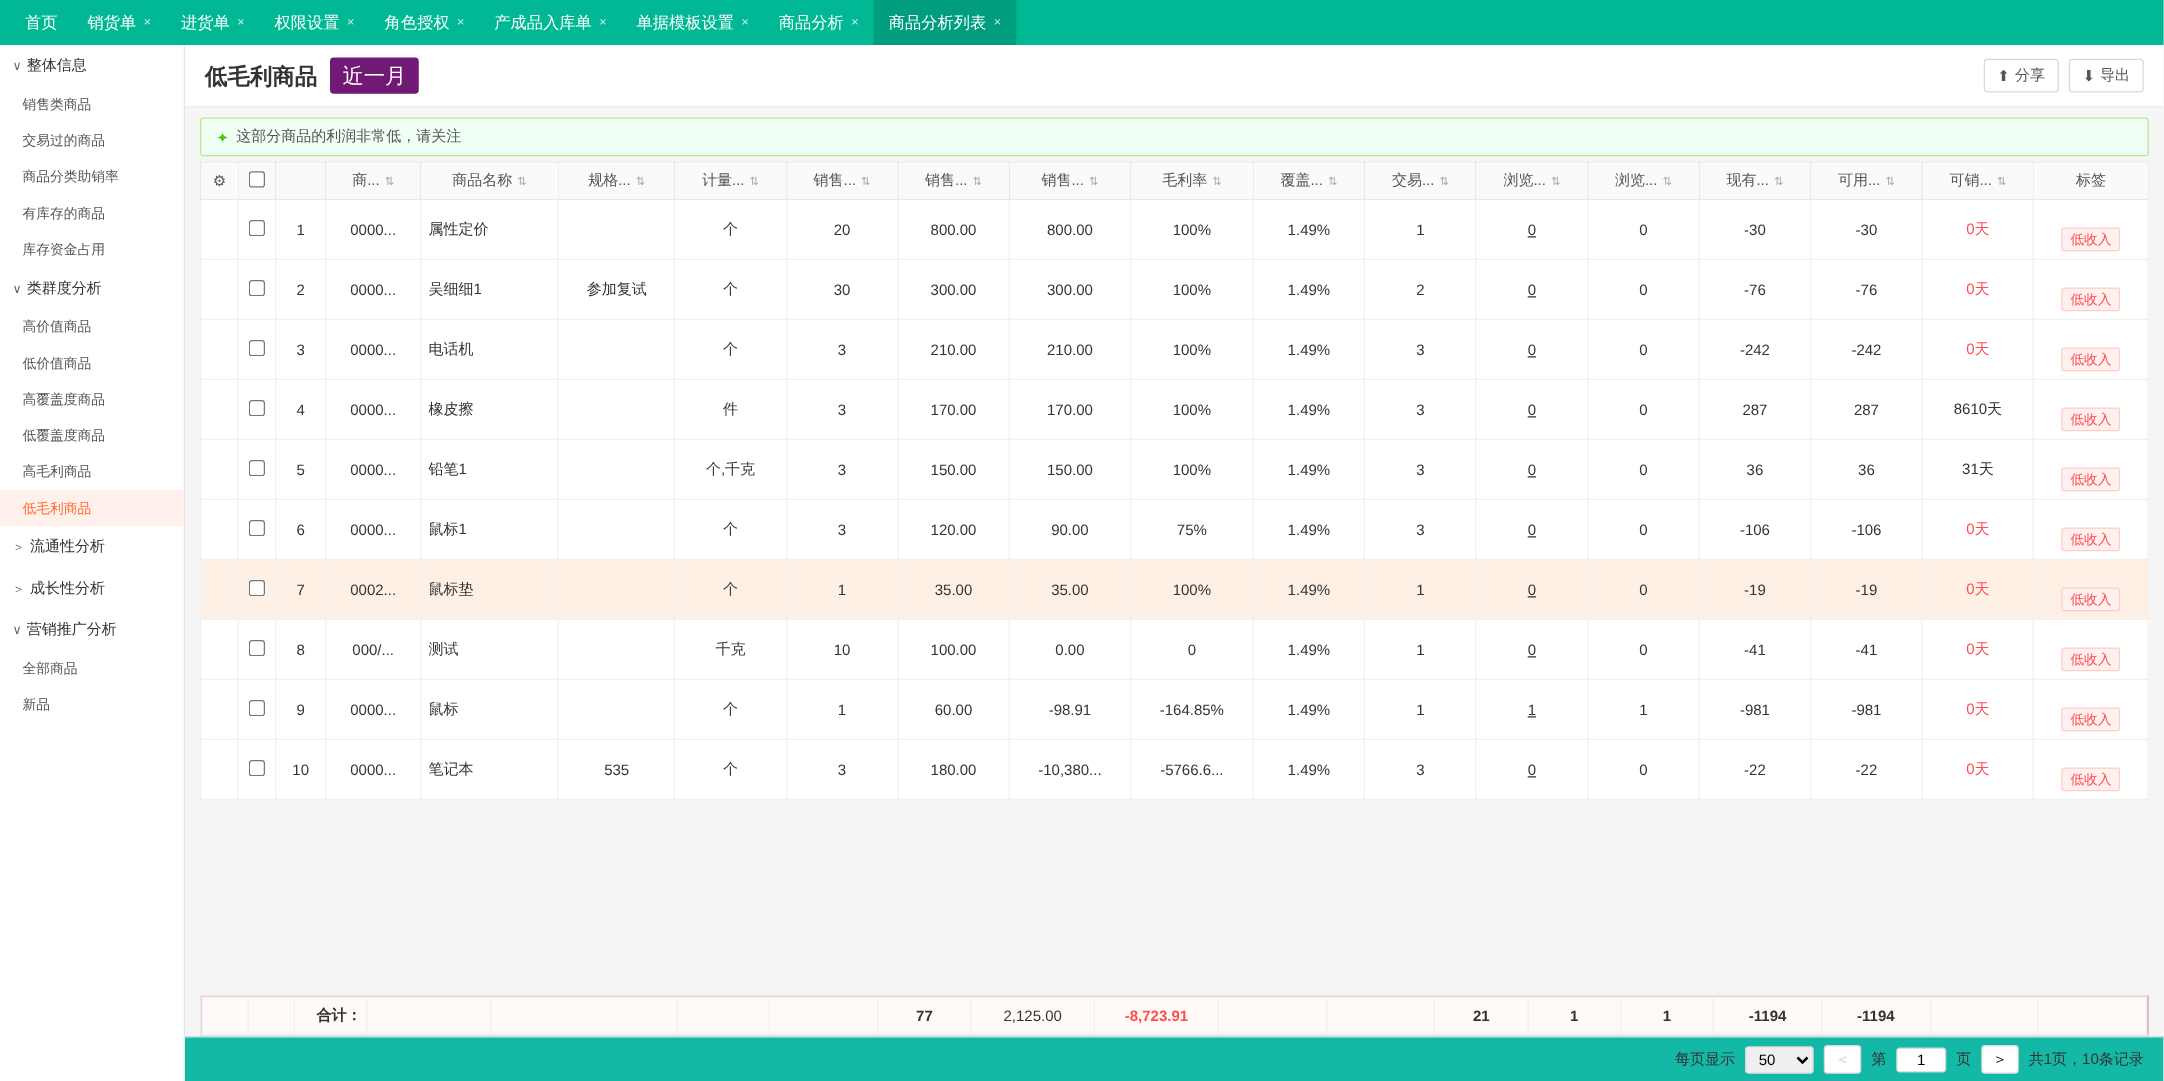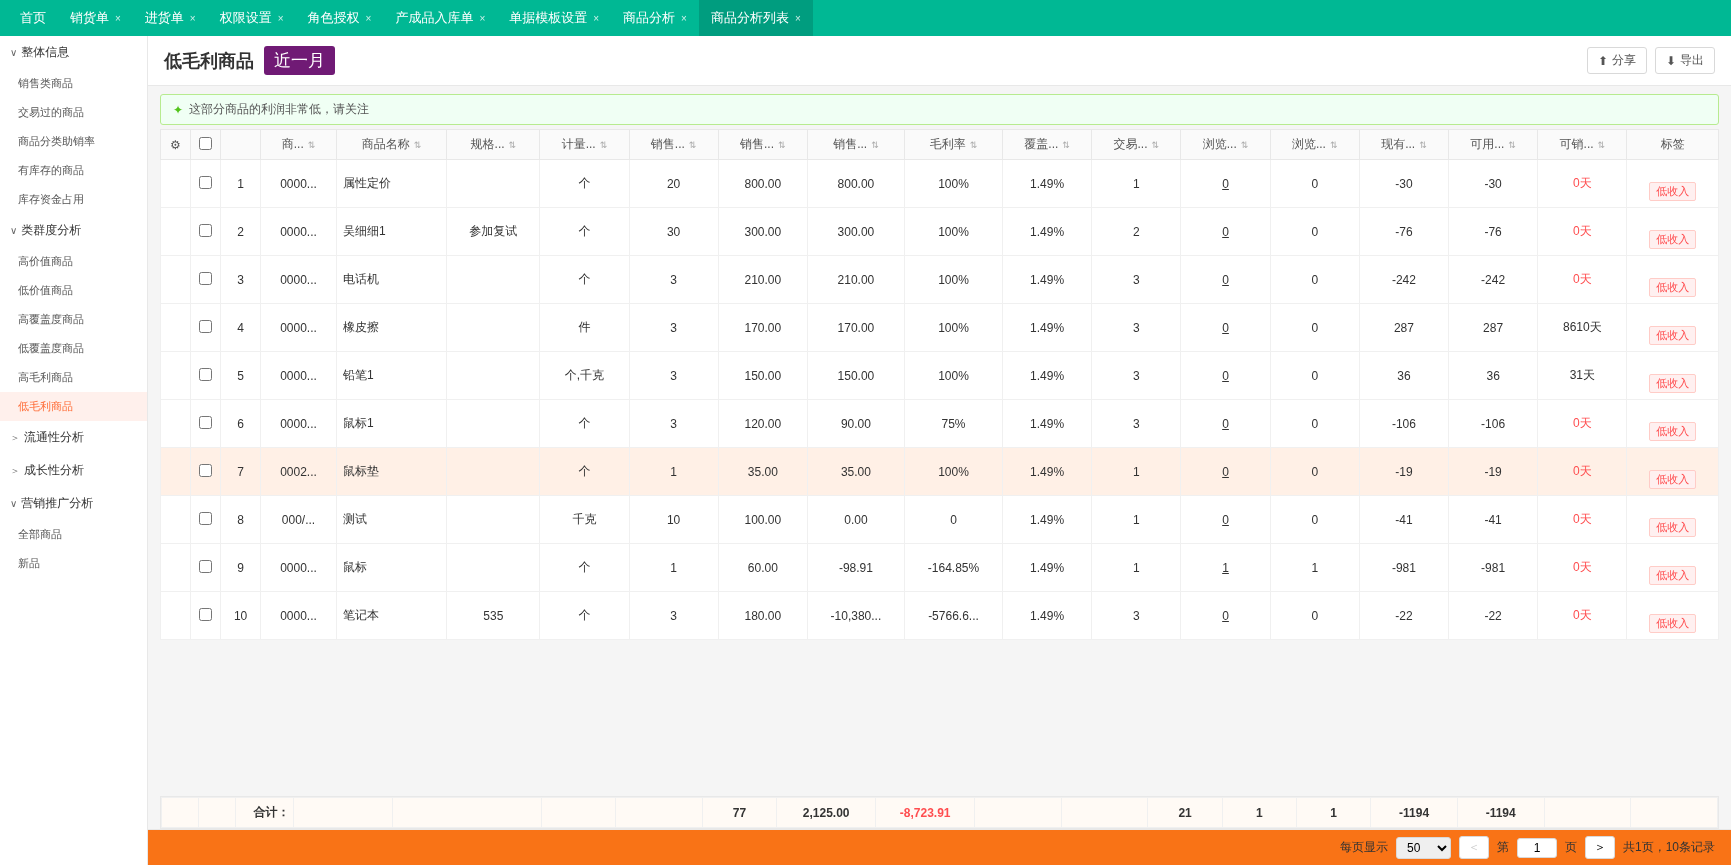--- a/index.html
+++ b/index.html
@@ -194,21 +194,21 @@
     }
     .tag-low-income { background: #fff0f0; color: #ff4d4f; border: 1px solid #ffccc7; }
     .underline-link { text-decoration: underline; cursor: pointer; color: #333; }
 
     
     .pagination-bar {
       display: flex;
       align-items: center;
       justify-content: flex-end;
       padding: 6px 16px;
-      background: #f97316;
+      background: #14b8a6;
       border-top: 1px solid #e8e8e8;
       gap: 8px;
       font-size: 12px;
     }
     .page-size-select {
       border: 1px solid #d9d9d9;
       border-radius: 3px;
       padding: 2px 6px;
       font-size: 12px;
     }
@@ -699,21 +699,21 @@
         <tbody>
           <tr>
             <td style="width:30px;"></td>
             <td style="width:30px;"></td>
             <td style="width:40px; font-weight:600; text-align:right; padding-right:4px;">合计：</td>
             <td style="width:80px;"></td>
             <td style="width:120px;"></td>
             <td style="width:60px;"></td>
             <td style="width:70px;"></td>
             <td style="width:60px; font-weight:600;">77</td>
-            <td style="width:80px; font-weight:700;text-align:center;">2,125.00</td>
+            <td style="width:80px; font-weight:400;text-align:center;">2,125.00</td>
             <td style="width:80px; font-weight:600; color:#ff4d4f;">-8,723.91</td>
             <td style="width:70px;"></td>
             <td style="width:70px;"></td>
             <td style="width:60px; font-weight:600;">21</td>
             <td style="width:60px; font-weight:600;">1</td>
             <td style="width:60px; font-weight:600;">1</td>
             <td style="width:70px; font-weight:600;">-1194</td>
             <td style="width:70px; font-weight:600;">-1194</td>
             <td style="width:70px;"></td>
             <td style="width:70px;"></td>

